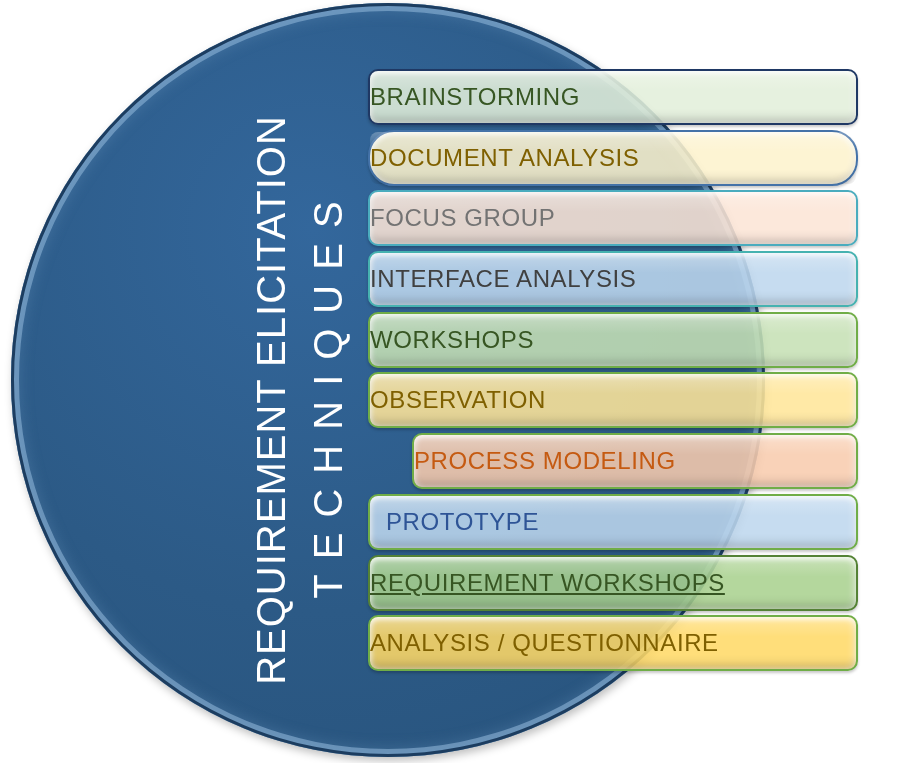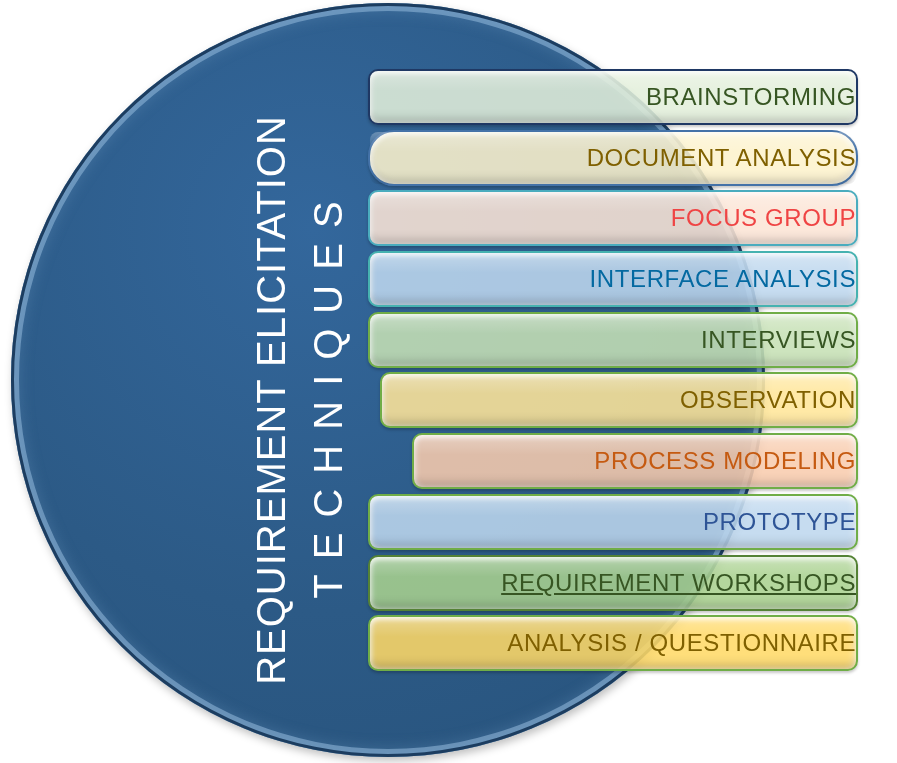--- a/index.html
+++ b/index.html
@@ -28,21 +28,21 @@
   .title-line2{
     font-size:40px;line-height:57px;letter-spacing:15px;text-indent:15px;white-space:nowrap;
   }
   .bars{
     position:absolute;left:368px;top:69px;width:490px;
     display:flex;flex-direction:column;gap:4.7px;
   }
   .bar{
     position:relative;height:56px;box-sizing:border-box;
     border:2px solid #888888;border-radius:10px;
-    display:flex;align-items:center;justify-content:flex-end;
+    display:flex;align-items:center;justify-content:flex-start;
     font-size:24px;letter-spacing:0.6px;white-space:nowrap;
     box-shadow:
       inset 0 3px 5px rgba(255,255,255,0.65),
       inset 3px 0 5px rgba(255,255,255,0.40),
       inset -4px 0 6px rgba(255,255,255,0.30),
       inset 0 -4px 6px rgba(0,0,0,0.12),
       0 2px 3px rgba(0,0,0,0.22);
   }
   .bar::after{
     content:"";position:absolute;inset:0;border-radius:8px;pointer-events:none;
@@ -63,36 +63,36 @@
     <div class="title-line2">TECHNIQUES</div>
   </div>
 
   <div class="bars">
     <div class="bar" style="background-color: rgba(226, 239, 218, 0.87); color: rgb(55, 86, 35); border-color: rgb(31, 56, 100);">
       <span class="bar-label">BRAINSTORMING</span>
     </div>
     <div class="bar" style="background-color: rgba(253, 242, 204, 0.87); color: rgb(127, 96, 0); border-color: rgb(68, 114, 168); border-radius: 26px;">
       <span class="bar-label">DOCUMENT ANALYSIS</span>
     </div>
-    <div class="bar" style="background-color: rgba(251, 229, 214, 0.87); color: #ef4444; border-color: rgb(74, 172, 190);">
+    <div class="bar" style="background-color: rgba(251, 229, 214, 0.87); color: #737373; border-color: rgb(74, 172, 190);">
       <span class="bar-label">FOCUS GROUP</span>
     </div>
-    <div class="bar" style="background-color: rgba(189, 215, 238, 0.87); color: #0369a1; border-color: rgb(70, 178, 176); border-radius: 10px;">
+    <div class="bar" style="background-color: rgba(189, 215, 238, 0.87); color: #404040; border-color: rgb(70, 178, 176); border-radius: 10px;">
       <span class="bar-label">INTERFACE ANALYSIS</span>
     </div>
     <div class="bar" style="background-color: rgba(198, 224, 180, 0.87); color: rgb(55, 86, 35); border-color: rgb(112, 173, 71);">
-      <span class="bar-label">INTERVIEWS</span>
+      <span class="bar-label">WORKSHOPS</span>
     </div>
-    <div class="bar" style="background-color: rgba(255, 230, 153, 0.87); color: rgb(127, 96, 0); border-color: rgb(112, 173, 71); margin-left: 12px;">
+    <div class="bar" style="background-color: rgba(255, 230, 153, 0.87); color: rgb(127, 96, 0); border-color: rgb(112, 173, 71);">
       <span class="bar-label">OBSERVATION</span>
     </div>
     <div class="bar" style="background-color: rgba(248, 203, 173, 0.87); color: rgb(197, 90, 17); border-color: rgb(112, 173, 71); margin-left: 44px;">
       <span class="bar-label">PROCESS MODELING</span>
     </div>
-    <div class="bar" style="background-color: rgba(189, 215, 238, 0.87); color: rgb(46, 84, 150); border-color: rgb(112, 173, 71);">
+    <div class="bar" style="background-color: rgba(189, 215, 238, 0.87); color: rgb(46, 84, 150); border-color: rgb(112, 173, 71); padding-left: 16px;">
       <span class="bar-label">PROTOTYPE</span>
     </div>
     <div class="bar" style="background-color: rgba(169, 209, 142, 0.87); color: rgb(55, 86, 35); border-color: rgb(84, 130, 53); text-decoration: underline;">
       <span class="bar-label">REQUIREMENT WORKSHOPS</span>
     </div>
     <div class="bar" style="background-color: rgba(255, 217, 102, 0.87); color: rgb(127, 96, 0); border-color: rgb(112, 173, 71);">
       <span class="bar-label">ANALYSIS / QUESTIONNAIRE</span>
     </div>
   </div>
 

